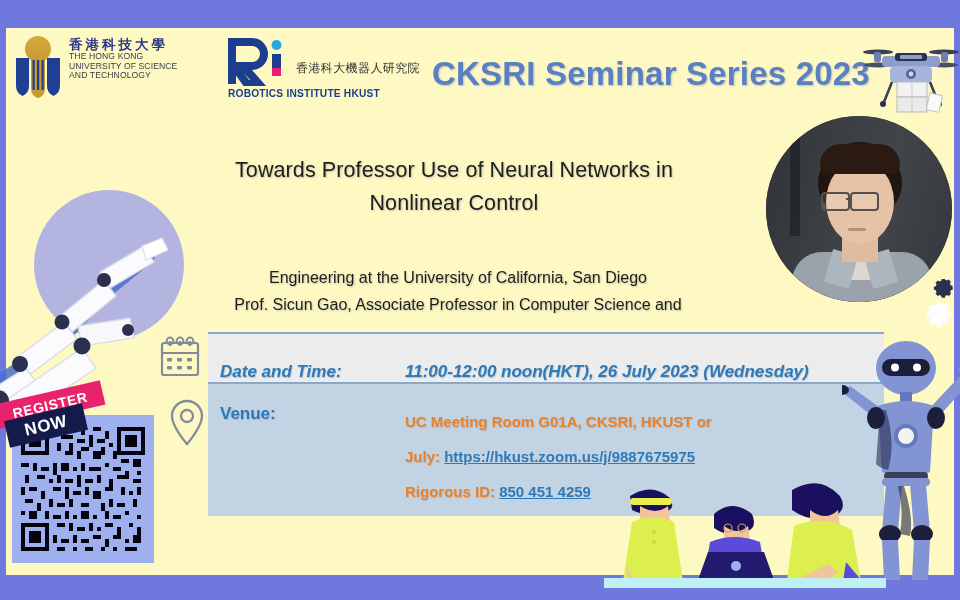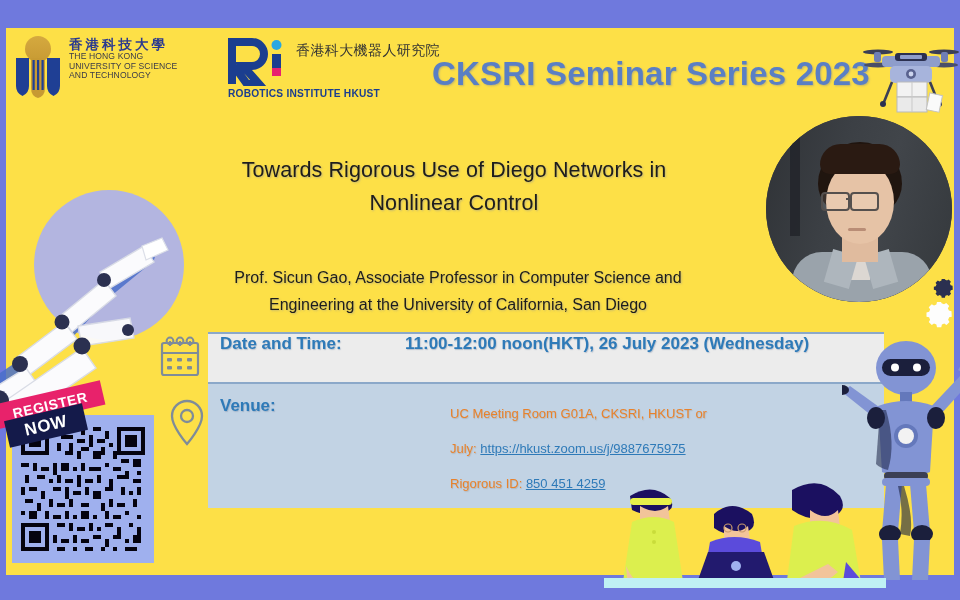--- a/index.html
+++ b/index.html
@@ -2,21 +2,21 @@
 <html><head>
 <meta charset="utf-8">
 <style>
   html,body{margin:0;padding:0;}
   body{
     width:960px;height:600px;overflow:hidden;
     background:#e9e9e9;
     font-family:"Liberation Sans","DejaVu Sans",sans-serif;
     position:relative;
   }
-  .poster{position:absolute;inset:0;background:#fde047;overflow:hidden;}
+  .poster{position:absolute;inset:0;background:#fef9c3;overflow:hidden;}
 
   
   .band-top{position:absolute;left:0;top:0;width:960px;height:28px;background:#6f79dd;}
   .band-bottom{position:absolute;left:0;top:575px;width:960px;height:25px;background:#6f79dd;}
   .band-left{position:absolute;left:0;top:28px;width:6px;height:547px;background:#6f79dd;}
   .band-right{position:absolute;left:954px;top:28px;width:6px;height:547px;background:#6f79dd;}
 
   
   .hkust-logo{position:absolute;left:14px;top:36px;display:flex;align-items:flex-start;}
   .hk-mark{width:48px;height:62px;position:relative;flex:none;margin-right:7px;}
@@ -25,21 +25,21 @@
   .hk-book{position:absolute;left:0;top:20px;width:48px;height:42px;}
   .hk-text{padding-top:1px;}
   .hk-cn{font-size:13.5px;color:#2b3a8f;letter-spacing:3px;font-weight:700;line-height:15px;
          font-family:"DejaVu Sans",sans-serif;}
   .hk-en{font-size:8.6px;color:#3a3a48;line-height:9.6px;letter-spacing:.1px;font-weight:500;}
 
   
   .ri-logo{position:absolute;left:228px;top:38px;}
   .ri-row{display:flex;align-items:flex-end;}
   .ri-mark{position:relative;width:58px;height:48px;flex:none;}
-  .ri-cn{font-size:14px;color:#333;margin-left:10px;margin-bottom:26px;letter-spacing:.4px;
+  .ri-cn{font-size:12px;color:#333;margin-left:10px;margin-bottom:9px;letter-spacing:.4px;
          font-family:Liberation Sans, sans-serif;}
   .ri-sub{font-size:10.2px;font-weight:700;color:#1b3e8f;letter-spacing:.2px;margin-top:2px;}
 
   
   .series-title{
     position:absolute;left:432px;top:55px;width:440px;
     font-size:33px;font-weight:700;color:#5a7fc4;letter-spacing:.2px;
     text-shadow:1px 1px 2px rgba(120,130,160,.45);
   }
 
@@ -82,31 +82,31 @@
   .pt-collarL{position:absolute;left:62px;top:136px;width:26px;height:34px;background:#aeb6bd;
               transform:rotate(16deg);}
   .pt-collarR{position:absolute;left:102px;top:136px;width:26px;height:34px;background:#aeb6bd;
               transform:rotate(-16deg);}
   .pt-inner{position:absolute;left:84px;top:138px;width:20px;height:26px;background:#dcd7d2;}
 
   
   .info{position:absolute;left:208px;top:332px;width:676px;}
   .row-date{
     position:relative;height:48px;border-top:2px solid #8ba8c9;border-bottom:2px solid #8ba8c9;
-    background:#ececec;display:flex;align-items:flex-start;
+    background:#ececec;display:flex;align-items:flex-end;font-style:italic;
   }
   .row-venue{
     position:relative;height:112px;background:#c2d3e4;display:flex;align-items:flex-start;
-    padding-top:12px;
+    padding-top:20px;
   }
   .lbl{width:185px;flex:none;font-size:17px;font-weight:700;color:#2e7ab8;padding-left:12px;
        text-shadow:.7px .7px 1px rgba(130,150,175,.5);}
   .val-date{font-size:17px;font-weight:700;color:#2e7ab8;
             text-shadow:.7px .7px 1px rgba(130,150,175,.5);}
-  .venue-lines{font-size:13px;font-weight:400;line-height:35px;margin-left:45px;}
+  .venue-lines{font-size:15px;font-weight:700;line-height:35px;}
   .or{color:#e8822c;text-shadow:.7px .7px 1px rgba(160,150,140,.45);}
   .lk{color:#2e7ab8;text-decoration:underline;}
 
   
   .cal-icon{position:absolute;left:158px;top:336px;width:44px;height:42px;}
   .pin-icon{position:absolute;left:165px;top:398px;width:44px;height:50px;}
 
   
   .qr-wrap{position:absolute;left:12px;top:415px;width:142px;height:148px;background:#9fb0ee;padding:5px;
            box-sizing:border-box;}
@@ -204,27 +204,27 @@
     <path d="M30 52 L22 72 M68 52 L76 72" stroke="#3b3f55" stroke-width="2.6"></path>
     <circle cx="21" cy="74" r="3" fill="#2b3050"></circle>
     <circle cx="77" cy="74" r="3" fill="#2b3050"></circle>
     <rect x="35" y="52" width="30" height="15" fill="#f2f2f2" stroke="#b9b9b9"></rect>
     <rect x="35" y="67" width="30" height="15" fill="#eaeaea" stroke="#b9b9b9"></rect>
     <line x1="50" y1="52" x2="50" y2="82" stroke="#c9c9c9"></line>
     <rect x="66" y="64" width="13" height="17" fill="#fafafa" stroke="#c2c2c2" transform="rotate(12 72 72)"></rect>
   </svg>
 
   <div class="sem-title">
-    <div>Towards Rigorous Use of Diego Networks in</div>
+    <div>Towards Professor Use of Neural Networks in</div>
     <div>Nonlinear Control</div>
   </div>
 
   <div class="speaker">
+    <div>Engineering at the University of California, San Diego</div>
     <div>Prof. Sicun Gao, Associate Professor in Computer Science and</div>
-    <div>Engineering at the University of California, San Diego</div>
   </div>
 
   <div class="portrait">
     <div class="pt-bg"></div>
     <div class="pt-wallL"></div>
     <div class="pt-shirt"></div>
     <div class="pt-inner"></div>
     <div class="pt-collarL"></div>
     <div class="pt-collarR"></div>
     <div class="pt-neck"></div>

